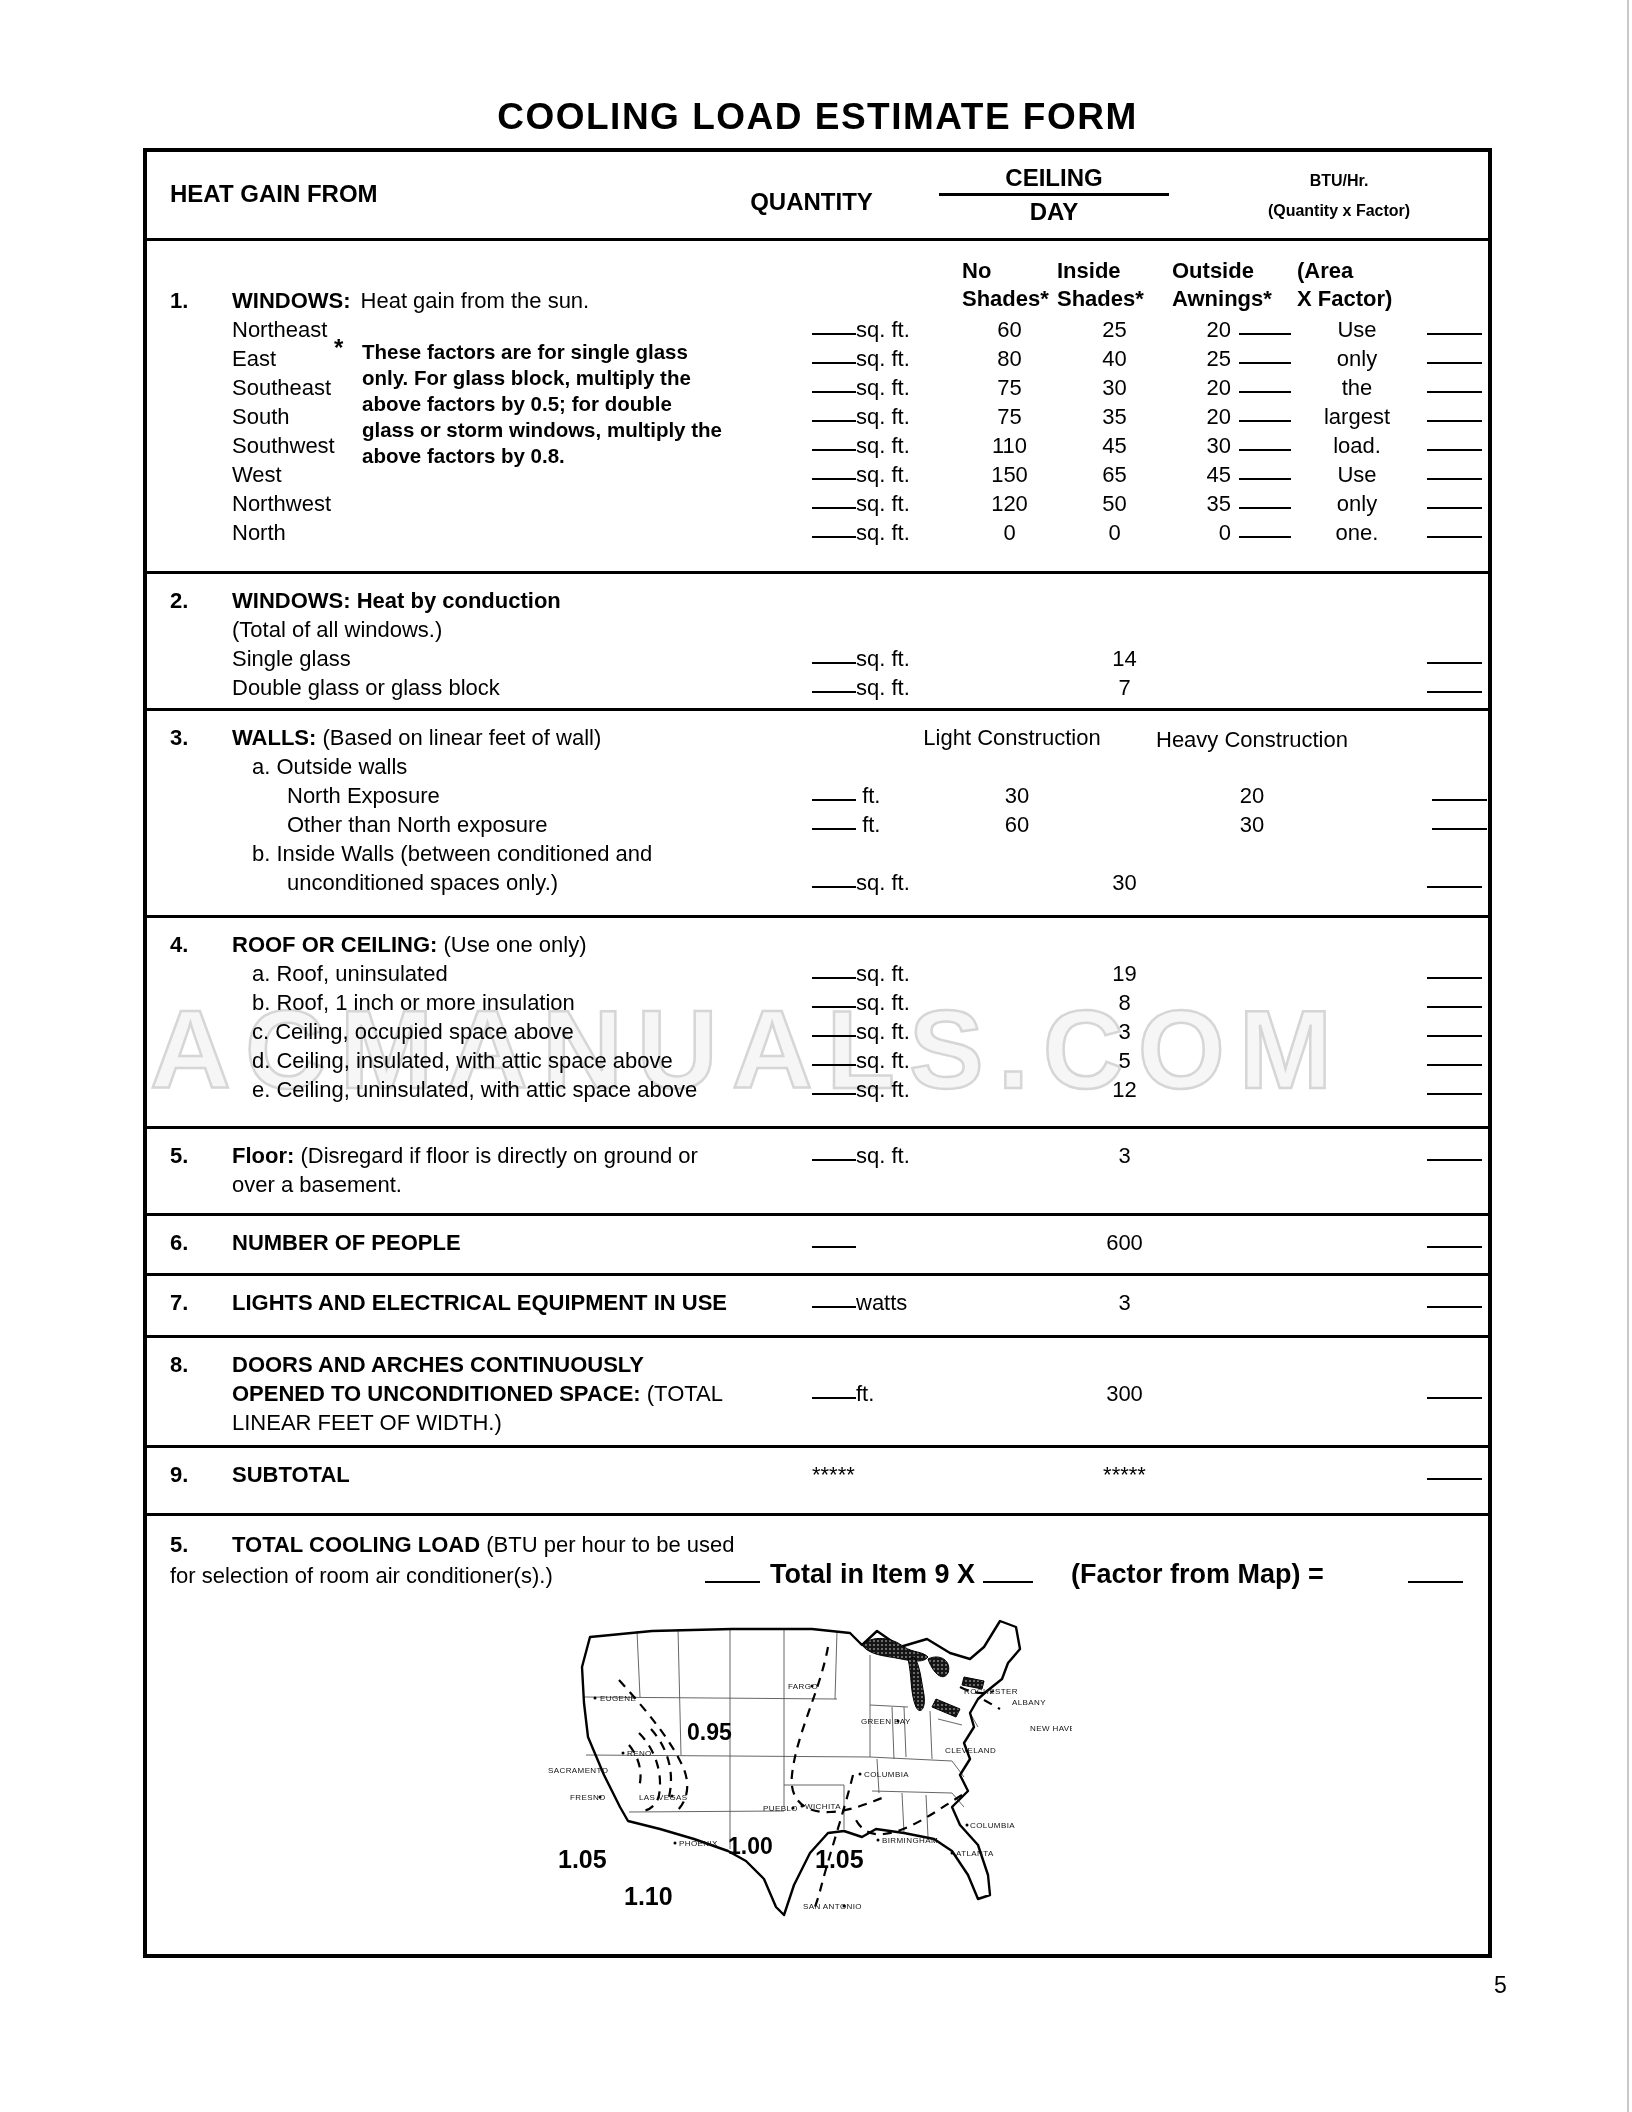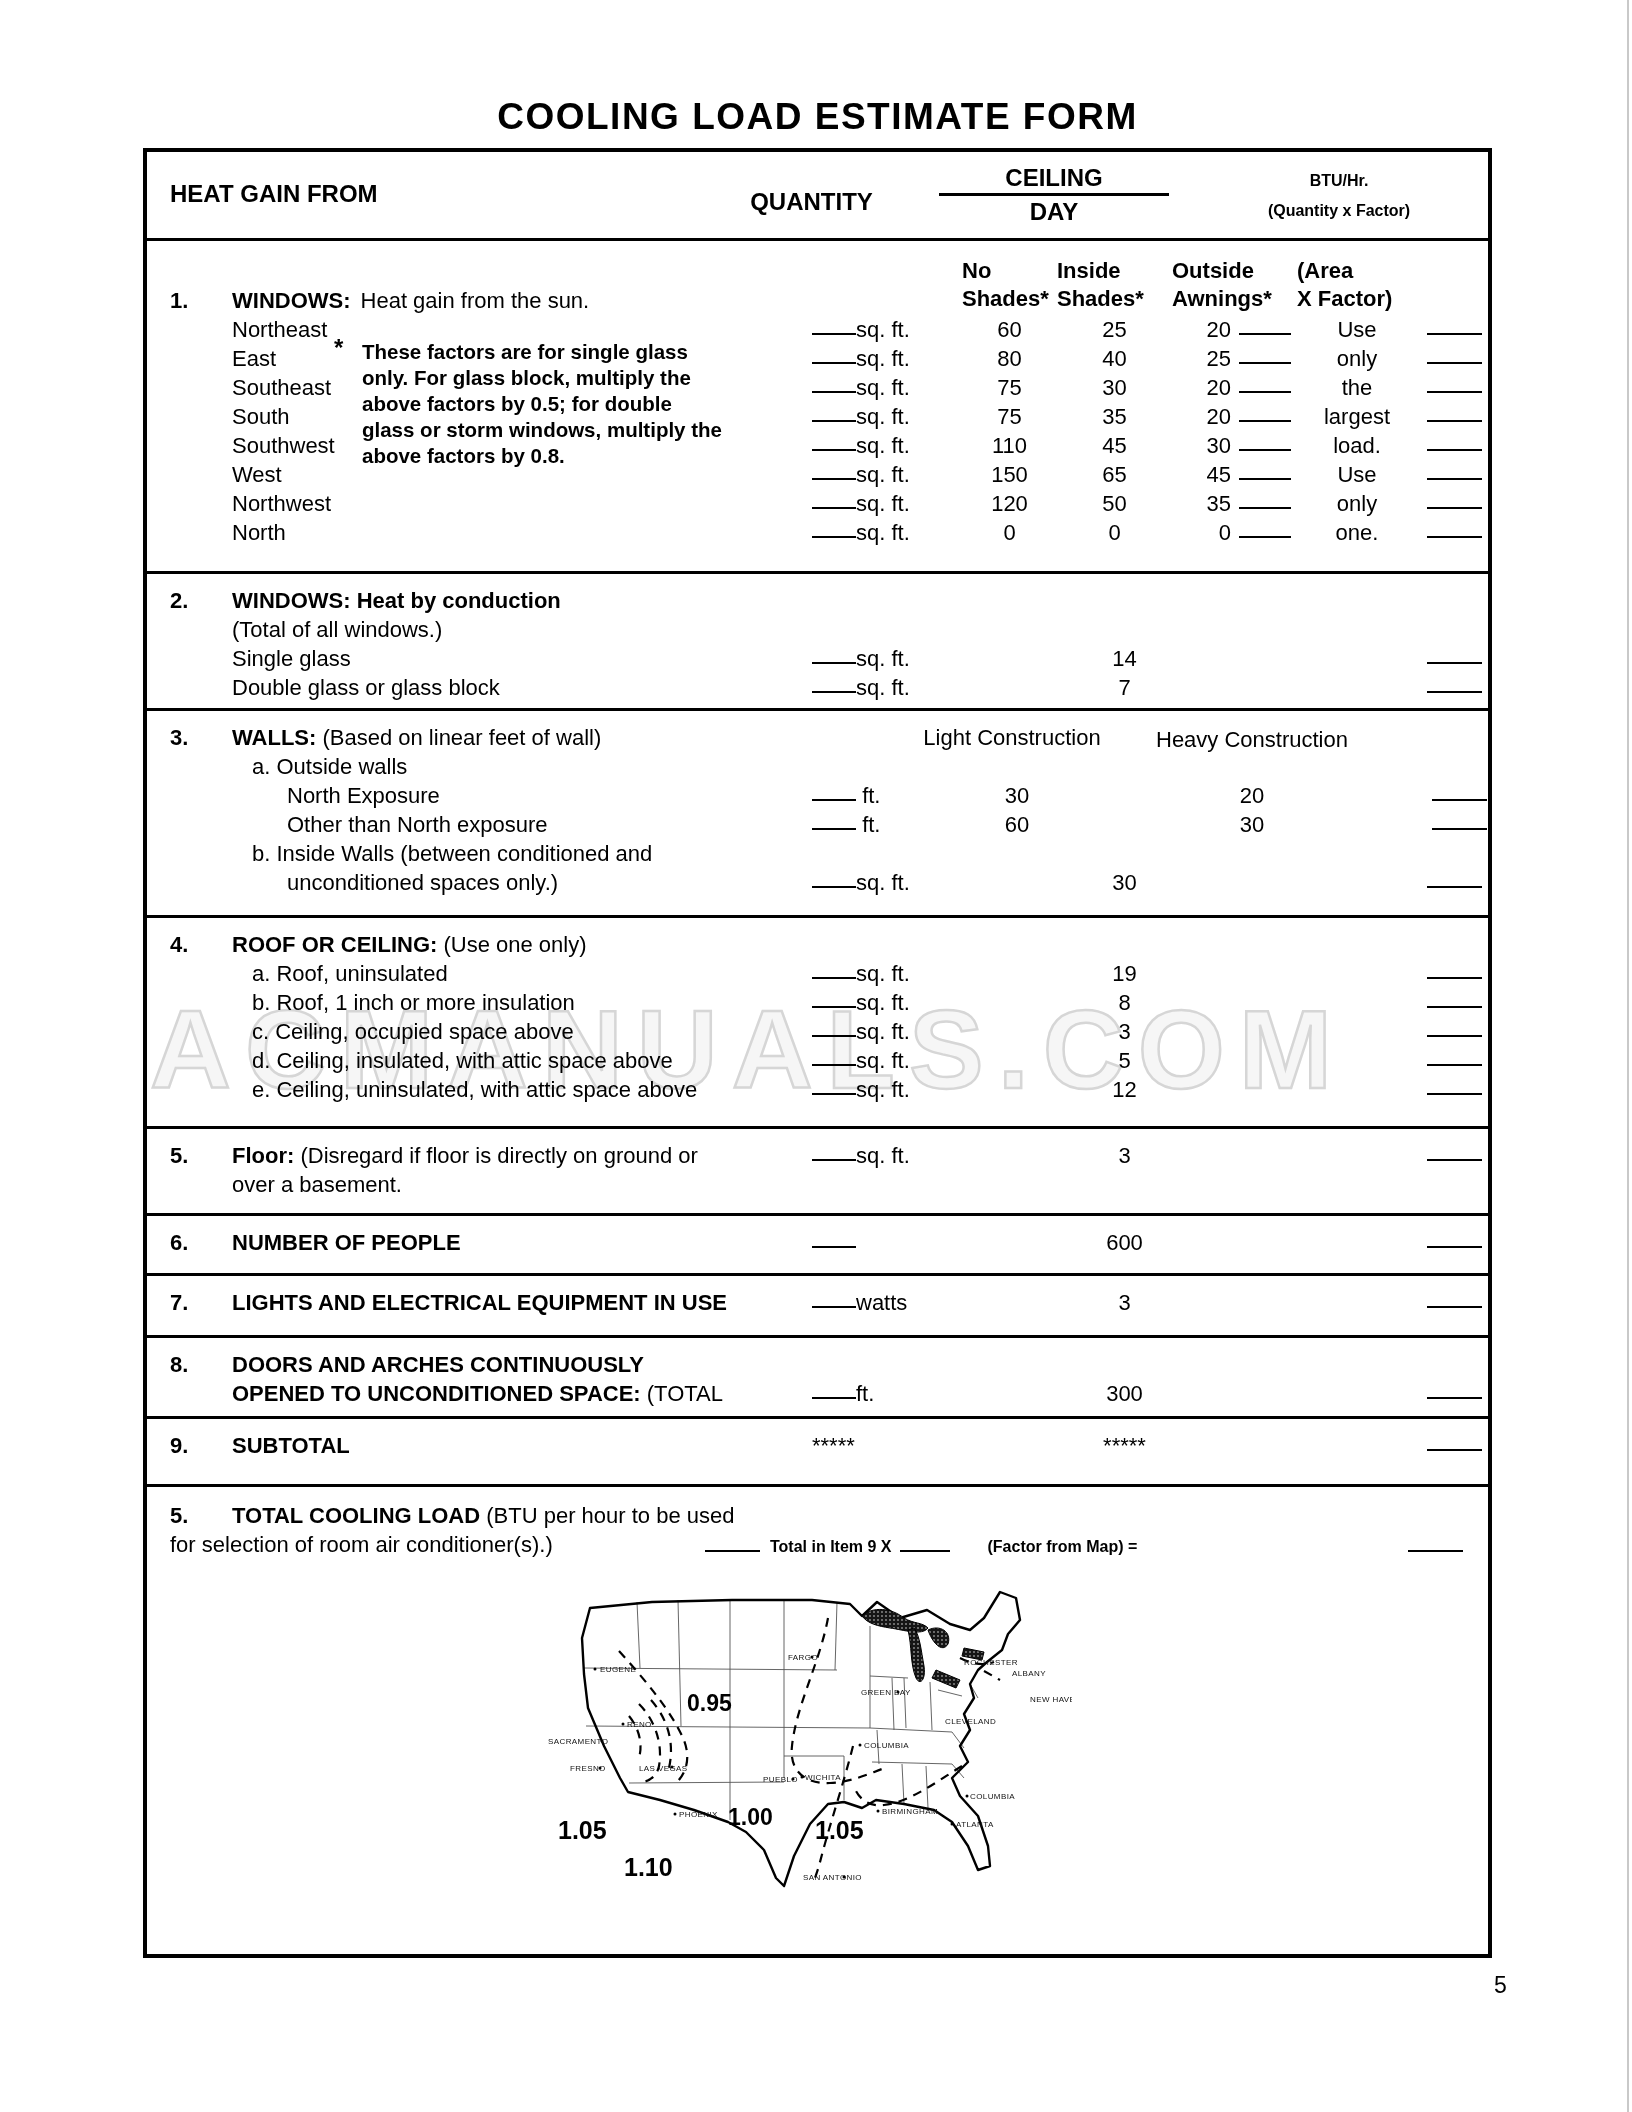--- a/index.html
+++ b/index.html
@@ -61,21 +61,21 @@
   #s3 .hc{position:absolute;left:990px;top:14px;width:230px;text-align:center;line-height:29px;}
   #s4{padding:12px 0 22px 0;}
   #s5{padding:12px 0 14px 0;}
   #s6{padding:12px 0 16px 0;}
   #s7{padding:12px 0 18px 0;}
   #s8{padding:12px 0 8px 0;}
   #s9{padding:12px 0 24px 0;}
   #s10{padding-top:14px;}
   #s10 .formula{display:flex;align-items:baseline;line-height:30px;}
   #s10 .formula .f-lbl{padding-left:23px;width:475px;}
-  #s10 .fbig{font-size:16px;font-weight:bold;white-space:nowrap;}
+  #s10 .fbig{font-size:27px;font-weight:bold;white-space:nowrap;}
   #map-wrap{margin:14px 0 0 385px;width:540px;height:334px;}
   .mapcity{font-size:8px;letter-spacing:0.4px;fill:#111;}
   .mapfac{font-weight:bold;fill:#000;}
 </style>
 </head>
 <body>
 
 <div id="title">COOLING LOAD ESTIMATE FORM</div>
 <div id="watermark">ACMANUALS.COM</div>
 <div id="scan-edge"></div>
@@ -357,20 +357,24 @@
     <div class="line">
         <span class="c-num">8.</span>
       <span class="c-lbl b">DOORS AND ARCHES CONTINUOUSLY</span>
       </div>
     <div class="line">
         <span></span>
       <span class="c-lbl"><span class="b">OPENED TO UNCONDITIONED SPACE:</span> <span>(TOTAL</span></span>
       <span class="c-qty"><span class="bl w44"></span><span>ft.</span></span>
       <span class="c-fac">300</span>
       <span class="rb"><span class="bl w55"></span></span>
+      </div>
+    <div class="line">
+        <span></span>
+        <span class="c-lbl">LINEAR FEET OF WIDTH.)</span>
       </div>
   </div>
 
   <div class="sec" id="s9">
     <div class="line">
       <span class="c-num">9.</span>
       <span class="c-lbl b">SUBTOTAL</span>
       <span class="c-qty">*****</span>
       <span class="c-fac">*****</span>
       <span class="rb"><span class="bl w55"></span></span>

